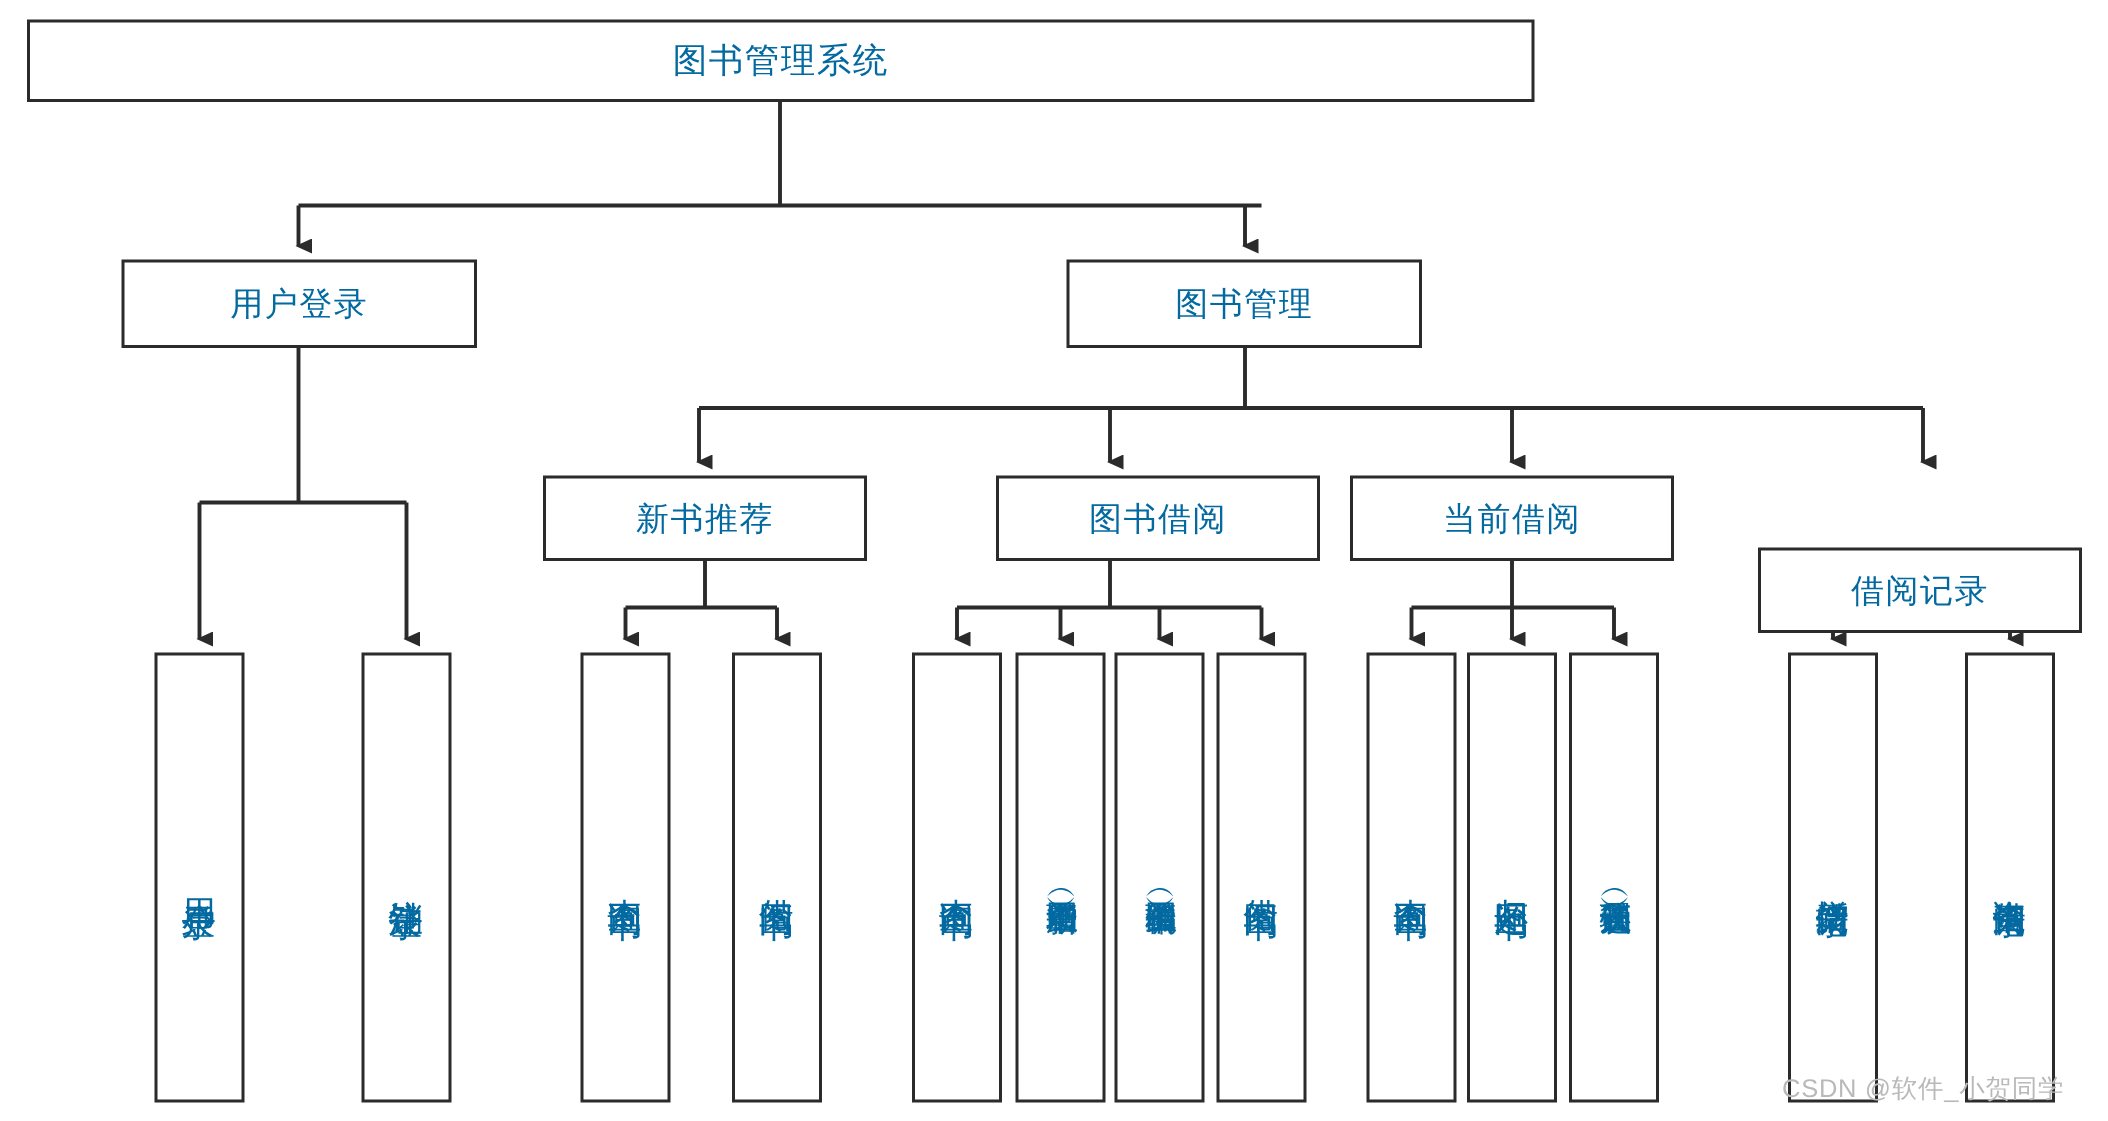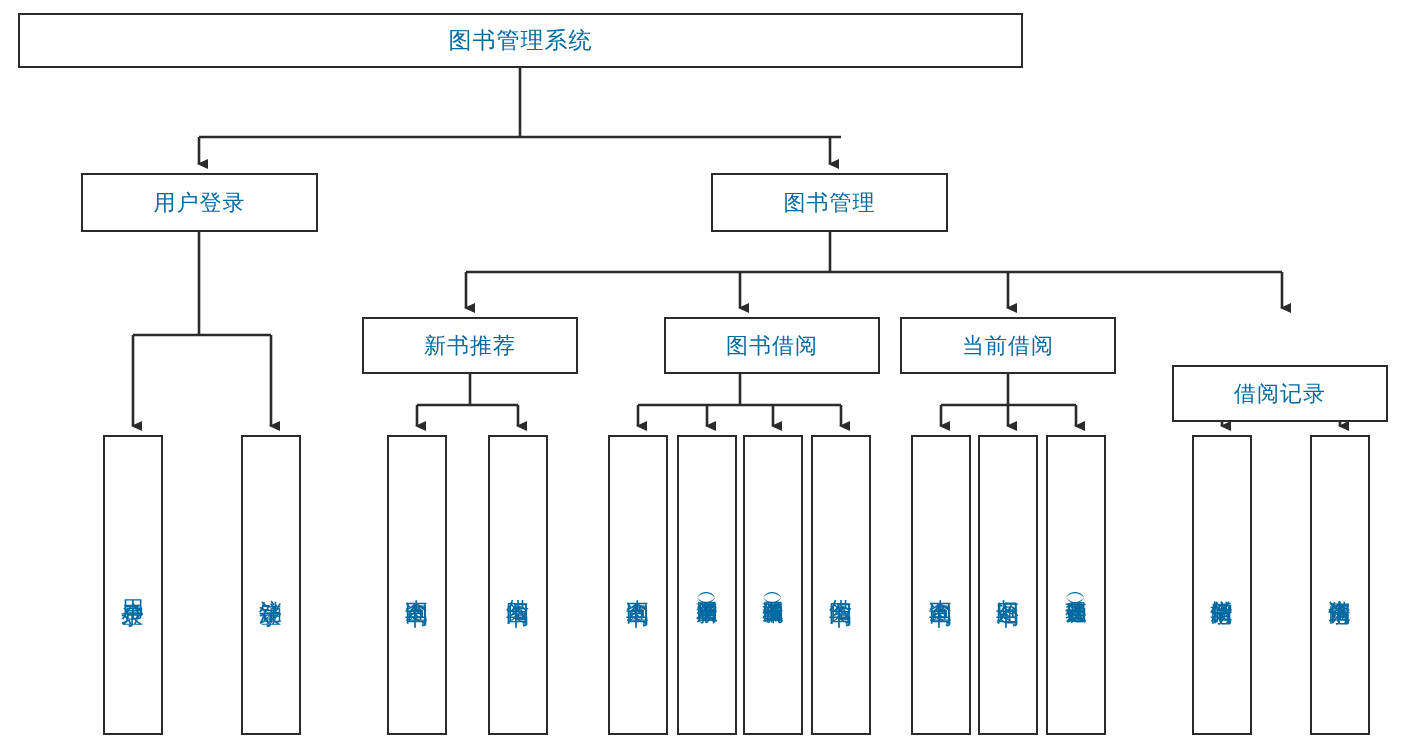--- a/index.html
+++ b/index.html
@@ -185,14 +185,15 @@
     <span>确认归还（管理员）</span>
   </div>
 
   <div class="node v" style="left:1192px; top:435px; width:60px; height:300px; font-size:22px; letter-spacing:1px;">
     <span>新增借阅记录</span>
   </div>
   <div class="node v" style="left:1310px; top:435px; width:60px; height:300px; font-size:22px; letter-spacing:1px;">
     <span>查询借阅记录</span>
   </div>
 
+  <div class="watermark">CSDN @软件_小贺同学</div>
 
 </div>
 
 </body></html>

